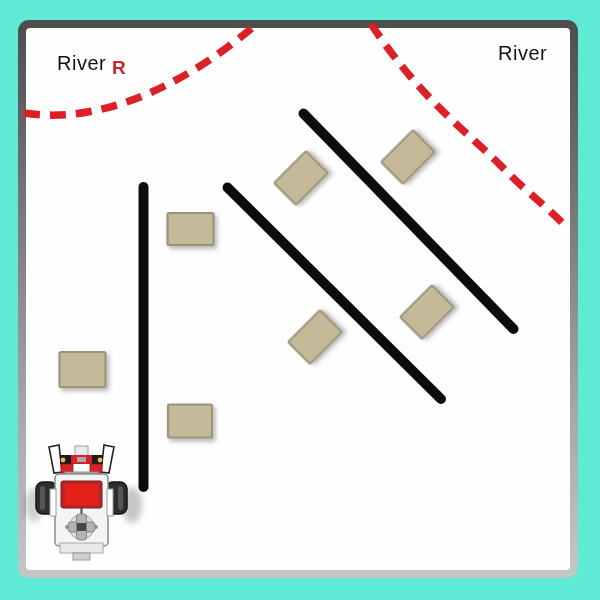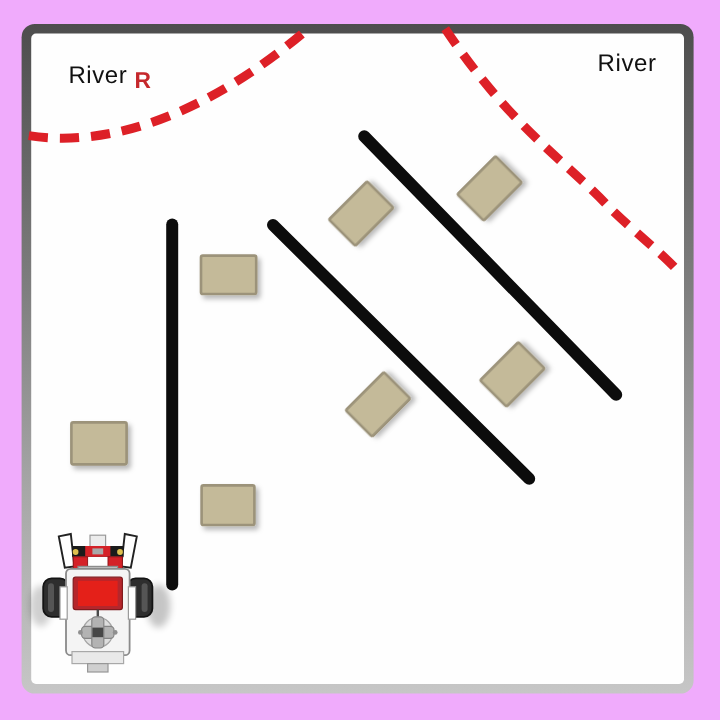--- a/index.html
+++ b/index.html
@@ -1,18 +1,18 @@
 <!DOCTYPE html>
 <html style="--robot-red: #d42127; --robot-screen: #e42019; --robot-screen-frame: #b5262b; --robot-wheel: #2e2e2e; --robot-body: #f4f4f4;"><head>
 <meta charset="utf-8">
 <style>
   html,body{margin:0;padding:0;background:#ffffff;}
   .stage{
     position:relative;width:600px;height:600px;overflow:hidden;
-    font-family:"Liberation Sans", sans-serif;background:#f0abfc;
+    font-family:"Liberation Sans", sans-serif;background:#5eead4;
   }
   .arena{
     position:absolute;left:18px;top:20px;width:560px;height:558px;
     border-radius:11px;
     background:linear-gradient(180deg,#4d4d4d 0%,#7f7f7f 40%,#a7a7a7 70%,#c6c6c6 100%);
     box-sizing:border-box;padding:8px;
   }
   .arena-inner{
     width:100%;height:100%;background:#fefefe;border-radius:4px;
   }

